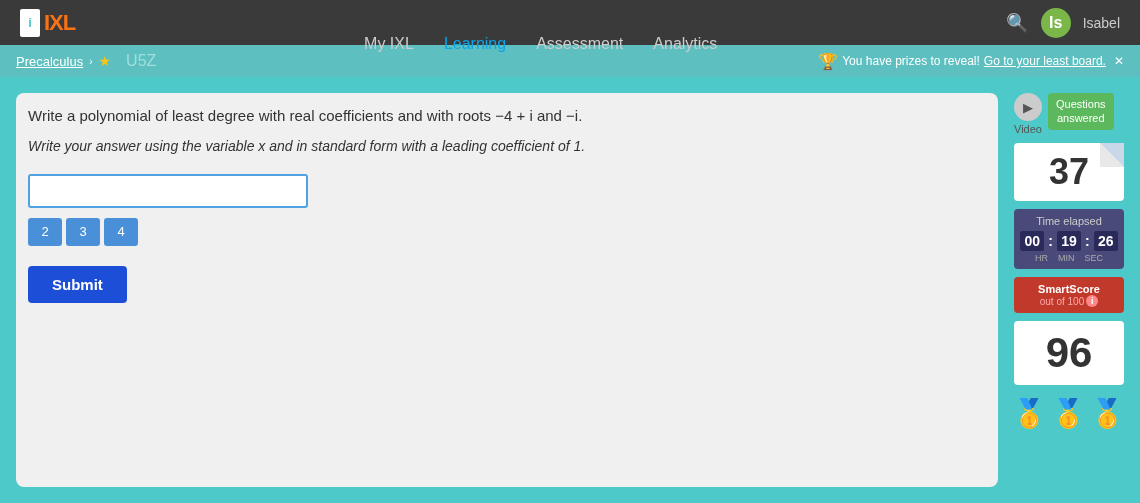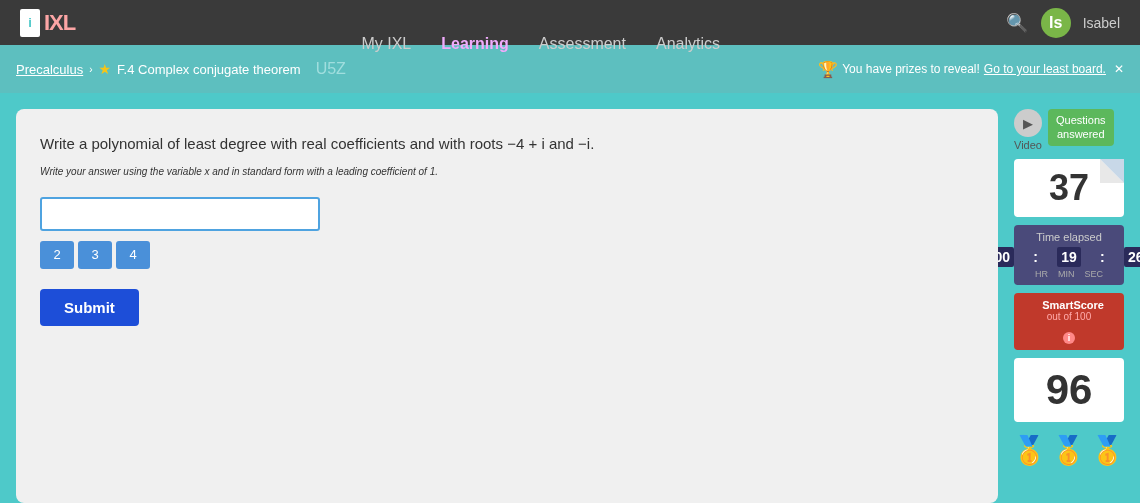--- a/index.html
+++ b/index.html
@@ -22,42 +22,42 @@
     .logo-icon {
       background: #fff;
       width: 20px;
       height: 28px;
       display: flex;
       align-items: center;
       justify-content: center;
       border-radius: 2px;
     }
     .logo-text {
-      color: #fca5a5;
+      color: #f97316;
       font-size: 22px;
       font-weight: bold;
       letter-spacing: -1px;
     }
     .header-nav {
       display: flex;
       align-items: center;
       gap: 30px;
       flex: 1;
       justify-content: center;
       margin-top: 43px;
     }
     .nav-item {
       color: #ccc;
       font-size: 16px;
       cursor: pointer;
       text-decoration: none;
     }
     .nav-item.active {
-      color: #f0abfc;
-      font-weight: bold;
+      color: #0ea5e9;
+      font-weight: normal;
     }
     .header-right {
       display: flex;
       align-items: center;
       gap: 12px;
     }
     .search-icon-btn {
       color: #ccc;
       font-size: 18px;
       cursor: pointer;
@@ -75,21 +75,21 @@
       font-weight: bold;
     }
     .user-name {
       color: #ccc;
       font-size: 14px;
     }
 
     
     .breadcrumb-bar {
       background: #5dbfbf;
-      height: 48px;
+      height: 32px;
       display: flex;
       align-items: center;
       padding: 0 16px;
       gap: 6px;
       font-size: 13px;
     }
     .breadcrumb-link {
       color: #fff;
       cursor: pointer;
       text-decoration: underline;
@@ -132,33 +132,33 @@
       display: flex;
       padding: 16px;
       gap: 16px;
       height: calc(503px - 45px - 32px);
     }
 
     
     .question-panel {
       background: #f0f0f0;
       border-radius: 8px;
-      padding: 24px;
+      padding: 12px;
       flex: 1;
       position: relative;
     }
     .question-text {
       font-size: 15px;
       color: #333;
       margin-bottom: 10px;
       line-height: 1.5;
     }
     .question-italic {
       font-style: italic;
-      font-size: 10px;
+      font-size: 14px;
       color: #333;
       margin-bottom: 20px;
     }
     .answer-input {
       border: 2px solid #4fa3e0;
       border-radius: 3px;
       width: 280px;
       height: 34px;
       background: white;
       padding: 0 8px;
@@ -281,21 +281,21 @@
       padding: 6px 8px;
       text-align: center;
     }
     .time-label {
       font-size: 11px;
       color: #ccc;
     }
     .time-value-row {
       display: flex;
       justify-content: center;
-      gap: 19px;
+      gap: 4px;
       margin-top: 4px;
     }
     .time-cell {
       background: #2a2a5a;
       color: white;
       border-radius: 2px;
       padding: 2px 4px;
       font-size: 14px;
       font-weight: bold;
       min-width: 24px;
@@ -315,35 +315,34 @@
     }
     .time-unit {
       font-size: 9px;
       color: #aaa;
     }
 
     .smartscore-box {
       background: #c0392b;
       border-radius: 4px;
       padding: 6px 20px;
-      text-align: right;
+      text-align: center;
     }
     .smartscore-label {
       color: white;
       font-size: 11px;
       font-weight: bold;
     }
     .smartscore-sub {
       color: #ffaaaa;
       font-size: 10px;
       display: flex;
       align-items: center;
       justify-content: center;
-      gap: 10px;
-      flex-direction: column;
+      gap: 2px;
     }
     .info-icon {
       width: 12px;
       height: 12px;
       border-radius: 50%;
       background: #ff8888;
       display: inline-flex;
       align-items: center;
       justify-content: center;
       font-size: 9px;
@@ -391,21 +390,20 @@
     <span class="search-icon-btn">🔍</span>
     <div class="user-avatar">Is</div>
     <span class="user-name">Isabel</span>
   </div>
 </div>
 
 <div class="breadcrumb-bar">
   <a class="breadcrumb-link">Precalculus</a>
   <span class="breadcrumb-sep">›</span>
   <span class="breadcrumb-star">★</span>
-  <span class="breadcrumb-current">F.4 Complex conjugate theorem</span>
   <span class="breadcrumb-code">U5Z</span>
   <div class="prize-notice">
     <span class="prize-icon">🏆</span>
     <span>You have prizes to reveal!</span>
     <a class="prize-link">Go to your least board.</a>
     <span style="margin-left:4px; cursor:pointer;">✕</span>
   </div>
 </div>
 
 <div class="main-content">

